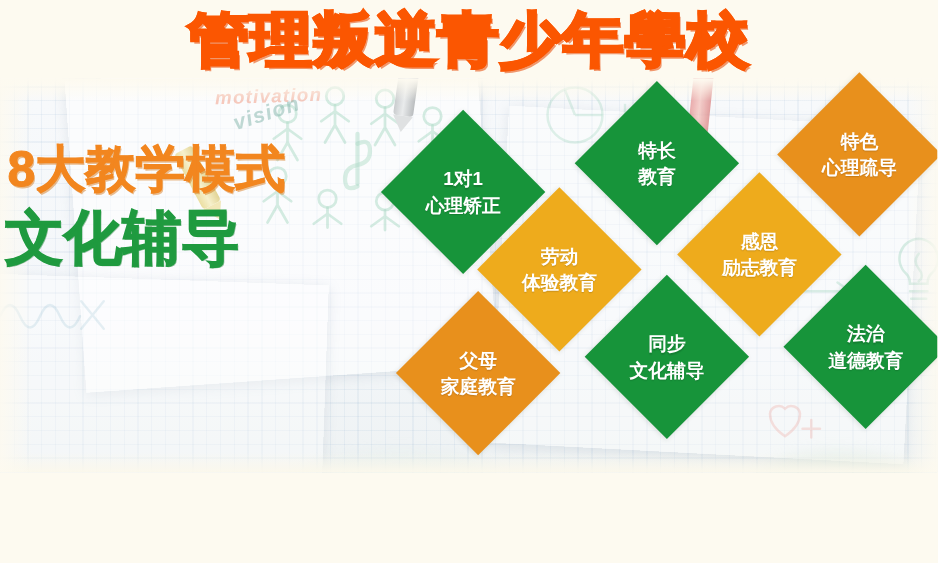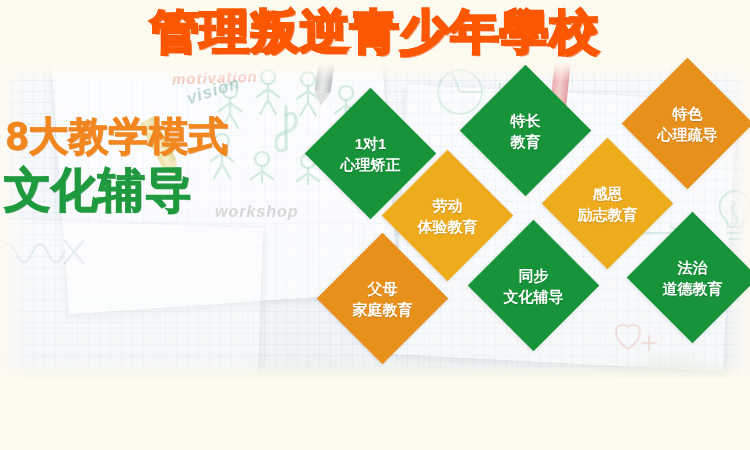--- a/index.html
+++ b/index.html
@@ -216,21 +216,20 @@
     </svg>
 
     <svg class="doodle" style="left:660px; top:212px;" width="80" height="44" viewBox="0 0 80 44">
       <g stroke="rgba(150,200,215,.4)" stroke-width="2" fill="none">
         <path d="M12 34 a11 11 0 0 1 4 -20 a15 15 0 0 1 28 -2 a11 11 0 0 1 8 22z"></path>
       </g>
     </svg>
 
     <div class="doodle-word" style="left:172px; top:6px; transform:rotate(-2deg);">motivation</div>
     <div class="doodle-word teal" style="left:186px; top:18px; transform:rotate(-18deg); font-size:17px;">vision</div>
-    <div class="doodle-word grey" style="left:215px; top:140px; font-size:16px;">workshop</div>
 
     <div class="obj pencil" style="left:318px; top:-22px; height:52px; transform:rotate(8deg);">
       <div class="body" style="background:linear-gradient(90deg,#c9ccce,#e9ebec 45%,#b9bcbe);"></div>
       <div class="tip" style="border-top:13px solid #dfe1e2;"></div>
     </div>
     <div class="obj pencil" style="left:150px; top:54px; height:50px; transform:rotate(-28deg); opacity:.8;">
       <div class="body" style="background:linear-gradient(90deg,#e8d78b,#f6eec0 45%,#ddcb7d);"></div>
       <div class="tip" style="border-top:13px solid #f1e3a8;"></div>
     </div>
     <div class="obj pencil" style="left:553px; top:-12px; height:56px; transform:rotate(6deg); opacity:.85;">

